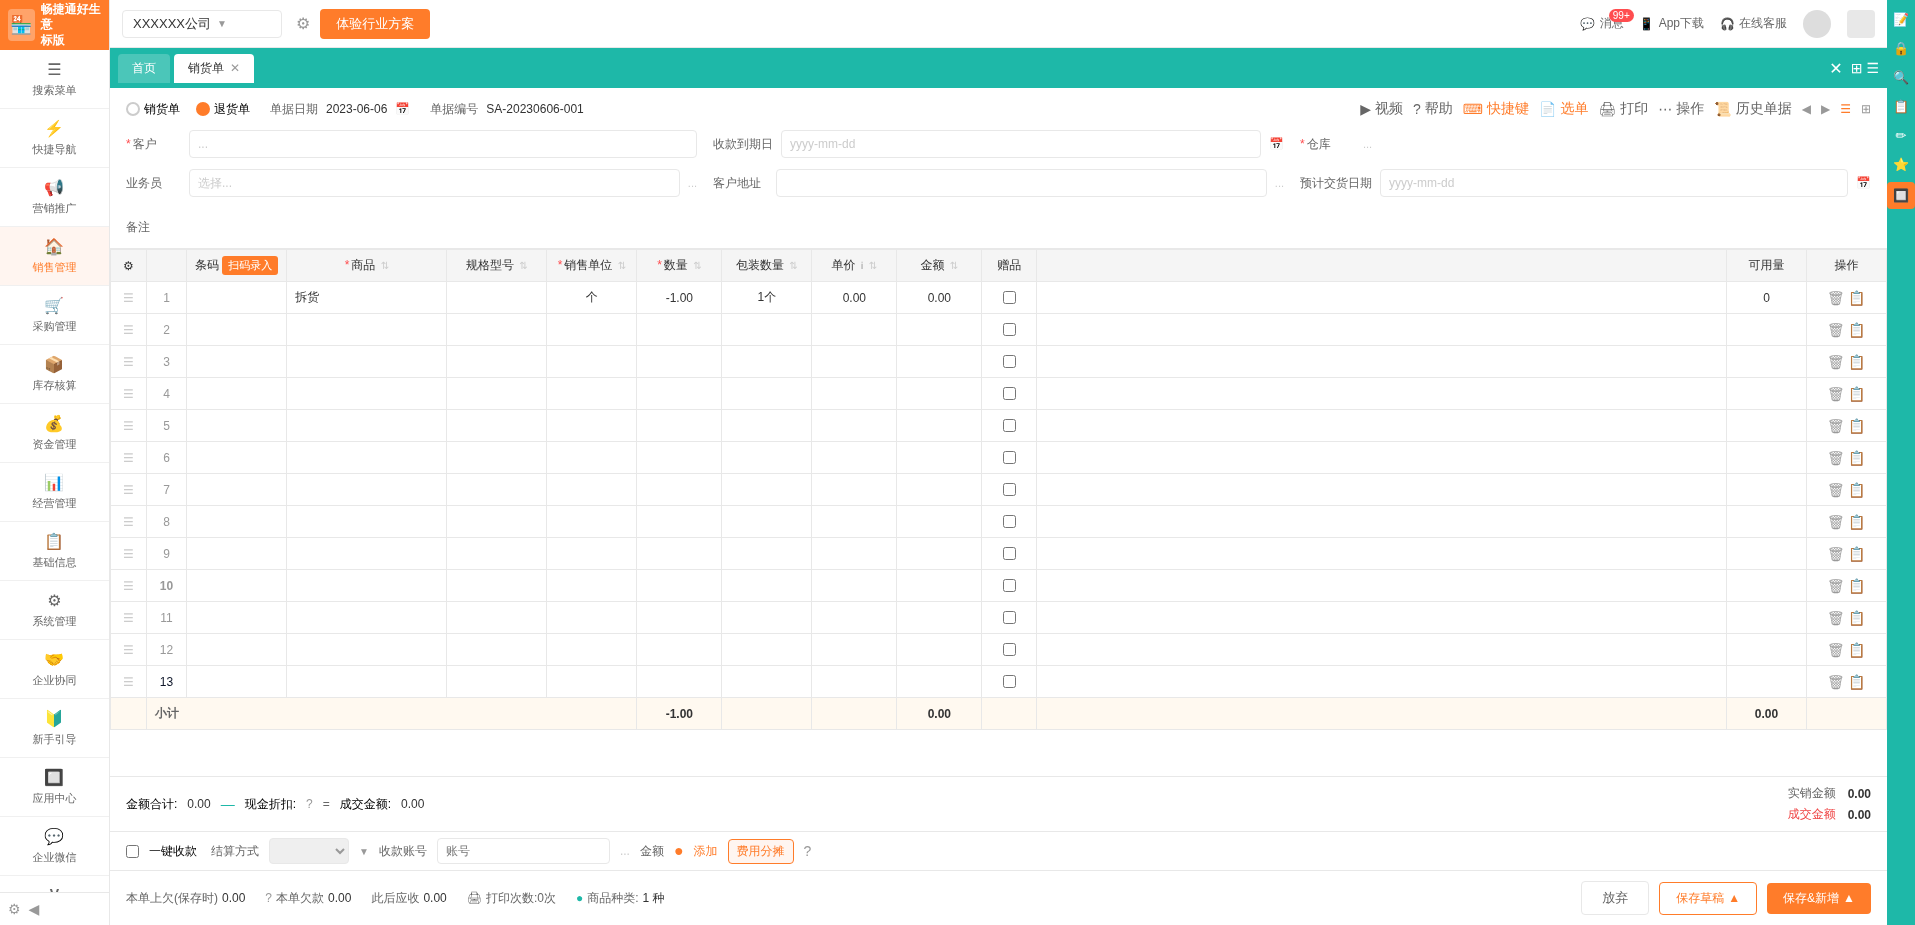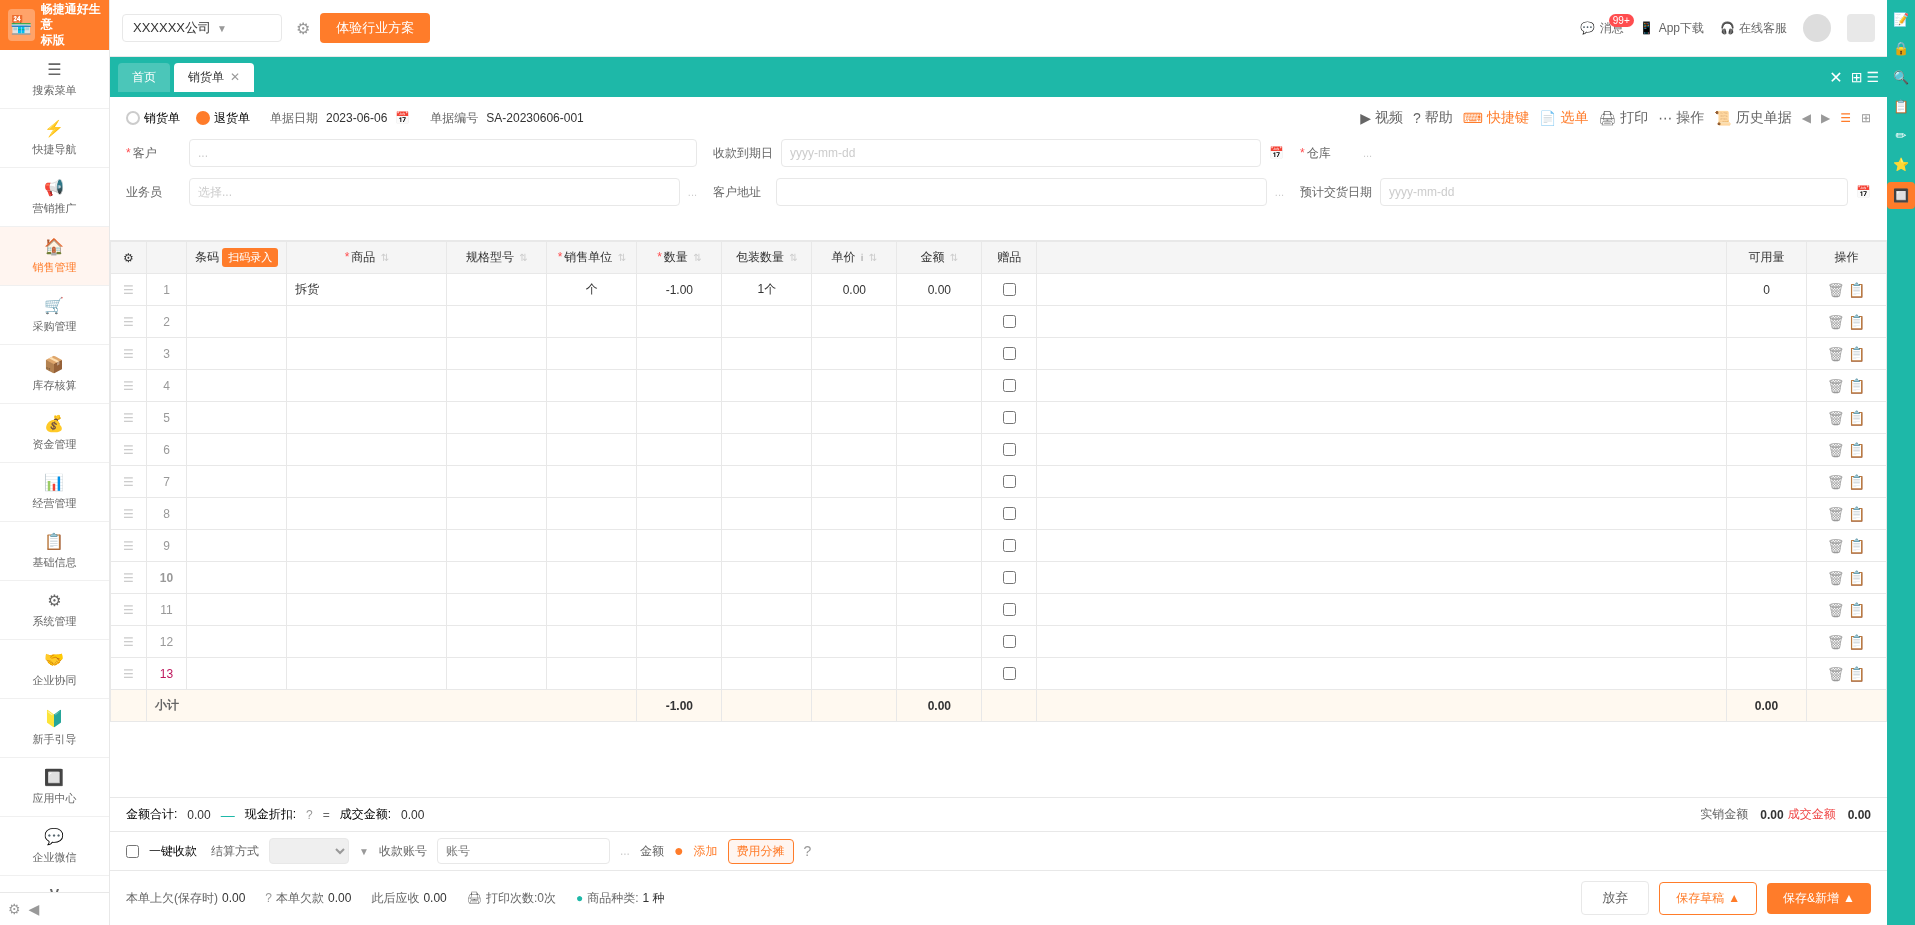--- a/index.html
+++ b/index.html
@@ -14,21 +14,21 @@
     .sidebar-item.active { background: #fff5f0; color: #ff7c2a; }
     .sidebar-item-icon { font-size: 16px; }
     .sidebar-item-label { font-size: 11px; text-align: center; }
     .sidebar-bottom { display: flex; padding: 8px; gap: 8px; border-top: 1px solid #e8e8e8; }
     .sidebar-bottom-icon { color: #999; cursor: pointer; font-size: 14px; }
 
     
     .main { flex: 1; display: flex; flex-direction: column; height: 925px; overflow: hidden; }
 
     
-    .top-header { background: #fff; height: 57px; display: flex; align-items: center; padding: 0 12px; border-bottom: 1px solid #e8e8e8; gap: 10px; }
+    .top-header { background: #fff; height: 48px; display: flex; align-items: center; padding: 0 12px; border-bottom: 1px solid #e8e8e8; gap: 10px; }
     .company-selector { display: flex; align-items: center; gap: 6px; border: 1px solid #e8e8e8; border-radius: 4px; padding: 4px 10px; cursor: pointer; min-width: 160px; }
     .company-name { font-size: 13px; color: #333; }
     .company-dropdown { color: #999; }
     .gear-btn { color: #999; cursor: pointer; font-size: 16px; margin-left: 4px; }
     .trial-btn { background: #ff7c2a; color: #fff; border: none; border-radius: 4px; padding: 6px 16px; cursor: pointer; font-size: 13px; }
     .header-right { margin-left: auto; display: flex; align-items: center; gap: 16px; }
     .header-icon-group { display: flex; align-items: center; gap: 4px; cursor: pointer; color: #666; font-size: 12px; position: relative; }
     .badge { background: #ff4d4f; color: #fff; border-radius: 10px; font-size: 10px; padding: 1px 4px; position: absolute; top: -6px; right: -10px; }
     .avatar { width: 28px; height: 28px; border-radius: 50%; background: #ddd; }
 
@@ -305,20 +305,23 @@
         </div>
         <div style="flex:1;display:flex;align-items:center;gap:8px;">
           <span class="field-label">预计交货日期</span>
           <div class="field-input" style="flex:1;">
             <span style="color:#ccc;">yyyy-mm-dd</span>
           </div>
           <span style="color:#1eb8a8;cursor:pointer;">📅</span>
         </div>
       </div>
 
+      <div style="display:flex;align-items:center;gap:8px;">
+        <span class="field-label">备注</span>
+      </div>
     </div>
 
     <div style="flex:1;overflow:auto;background:#fff;">
       <table class="data-table">
         <colgroup>
           <col style="width:36px">
           <col style="width:40px">
           <col style="width:100px">
           <col style="width:160px">
           <col style="width:100px">
@@ -674,21 +677,21 @@
       <td></td>
       <td>
         <div class="row-ops">
           <span class="icon-btn">🗑</span>
           <span class="icon-btn">📋</span>
         </div>
       </td>
     </tr>
             <tr>
       <td style="color:#ccc;">☰</td>
-      <td style="color:#be185d;">13</td>
+      <td style="color:#0f172a;">13</td>
       <td></td>
       <td style="text-align:left;padding-left:8px;"></td>
       <td></td>
       <td></td>
       <td class=""></td>
       <td></td>
       <td></td>
       <td></td>
       <td>
                 <div class="checkbox-cell">
@@ -722,21 +725,21 @@
 
     <div class="footer-calc">
       <span>金额合计:</span>
       <span style="color:#333;">0.00</span>
       <span style="color:#1eb8a8;cursor:pointer;font-size:14px;">—</span>
       <span>现金折扣:</span>
       <span style="color:#999;font-size:12px;cursor:pointer;">?</span>
       <span style="color:#666;">=</span>
       <span>成交金额:</span>
       <span style="color:#333;font-weight:500;">0.00</span>
-      <div style="margin-left:auto;display:flex;flex-direction:row;gap:4px;text-align:right;">
+      <div style="margin-left:auto;display:flex;flex-direction:column;gap:4px;text-align:right;">
         <div style="display:flex;align-items:center;gap:12px;font-size:12px;">
           <span style="color:#666;">实销金额</span>
           <span style="color:#333;font-weight:bold;">0.00</span>
         </div>
         <div style="display:flex;align-items:center;gap:12px;font-size:12px;">
           <span style="color:#ef4444;">成交金额</span>
           <span style="color:#333;font-weight:bold;">0.00</span>
         </div>
       </div>
     </div>

